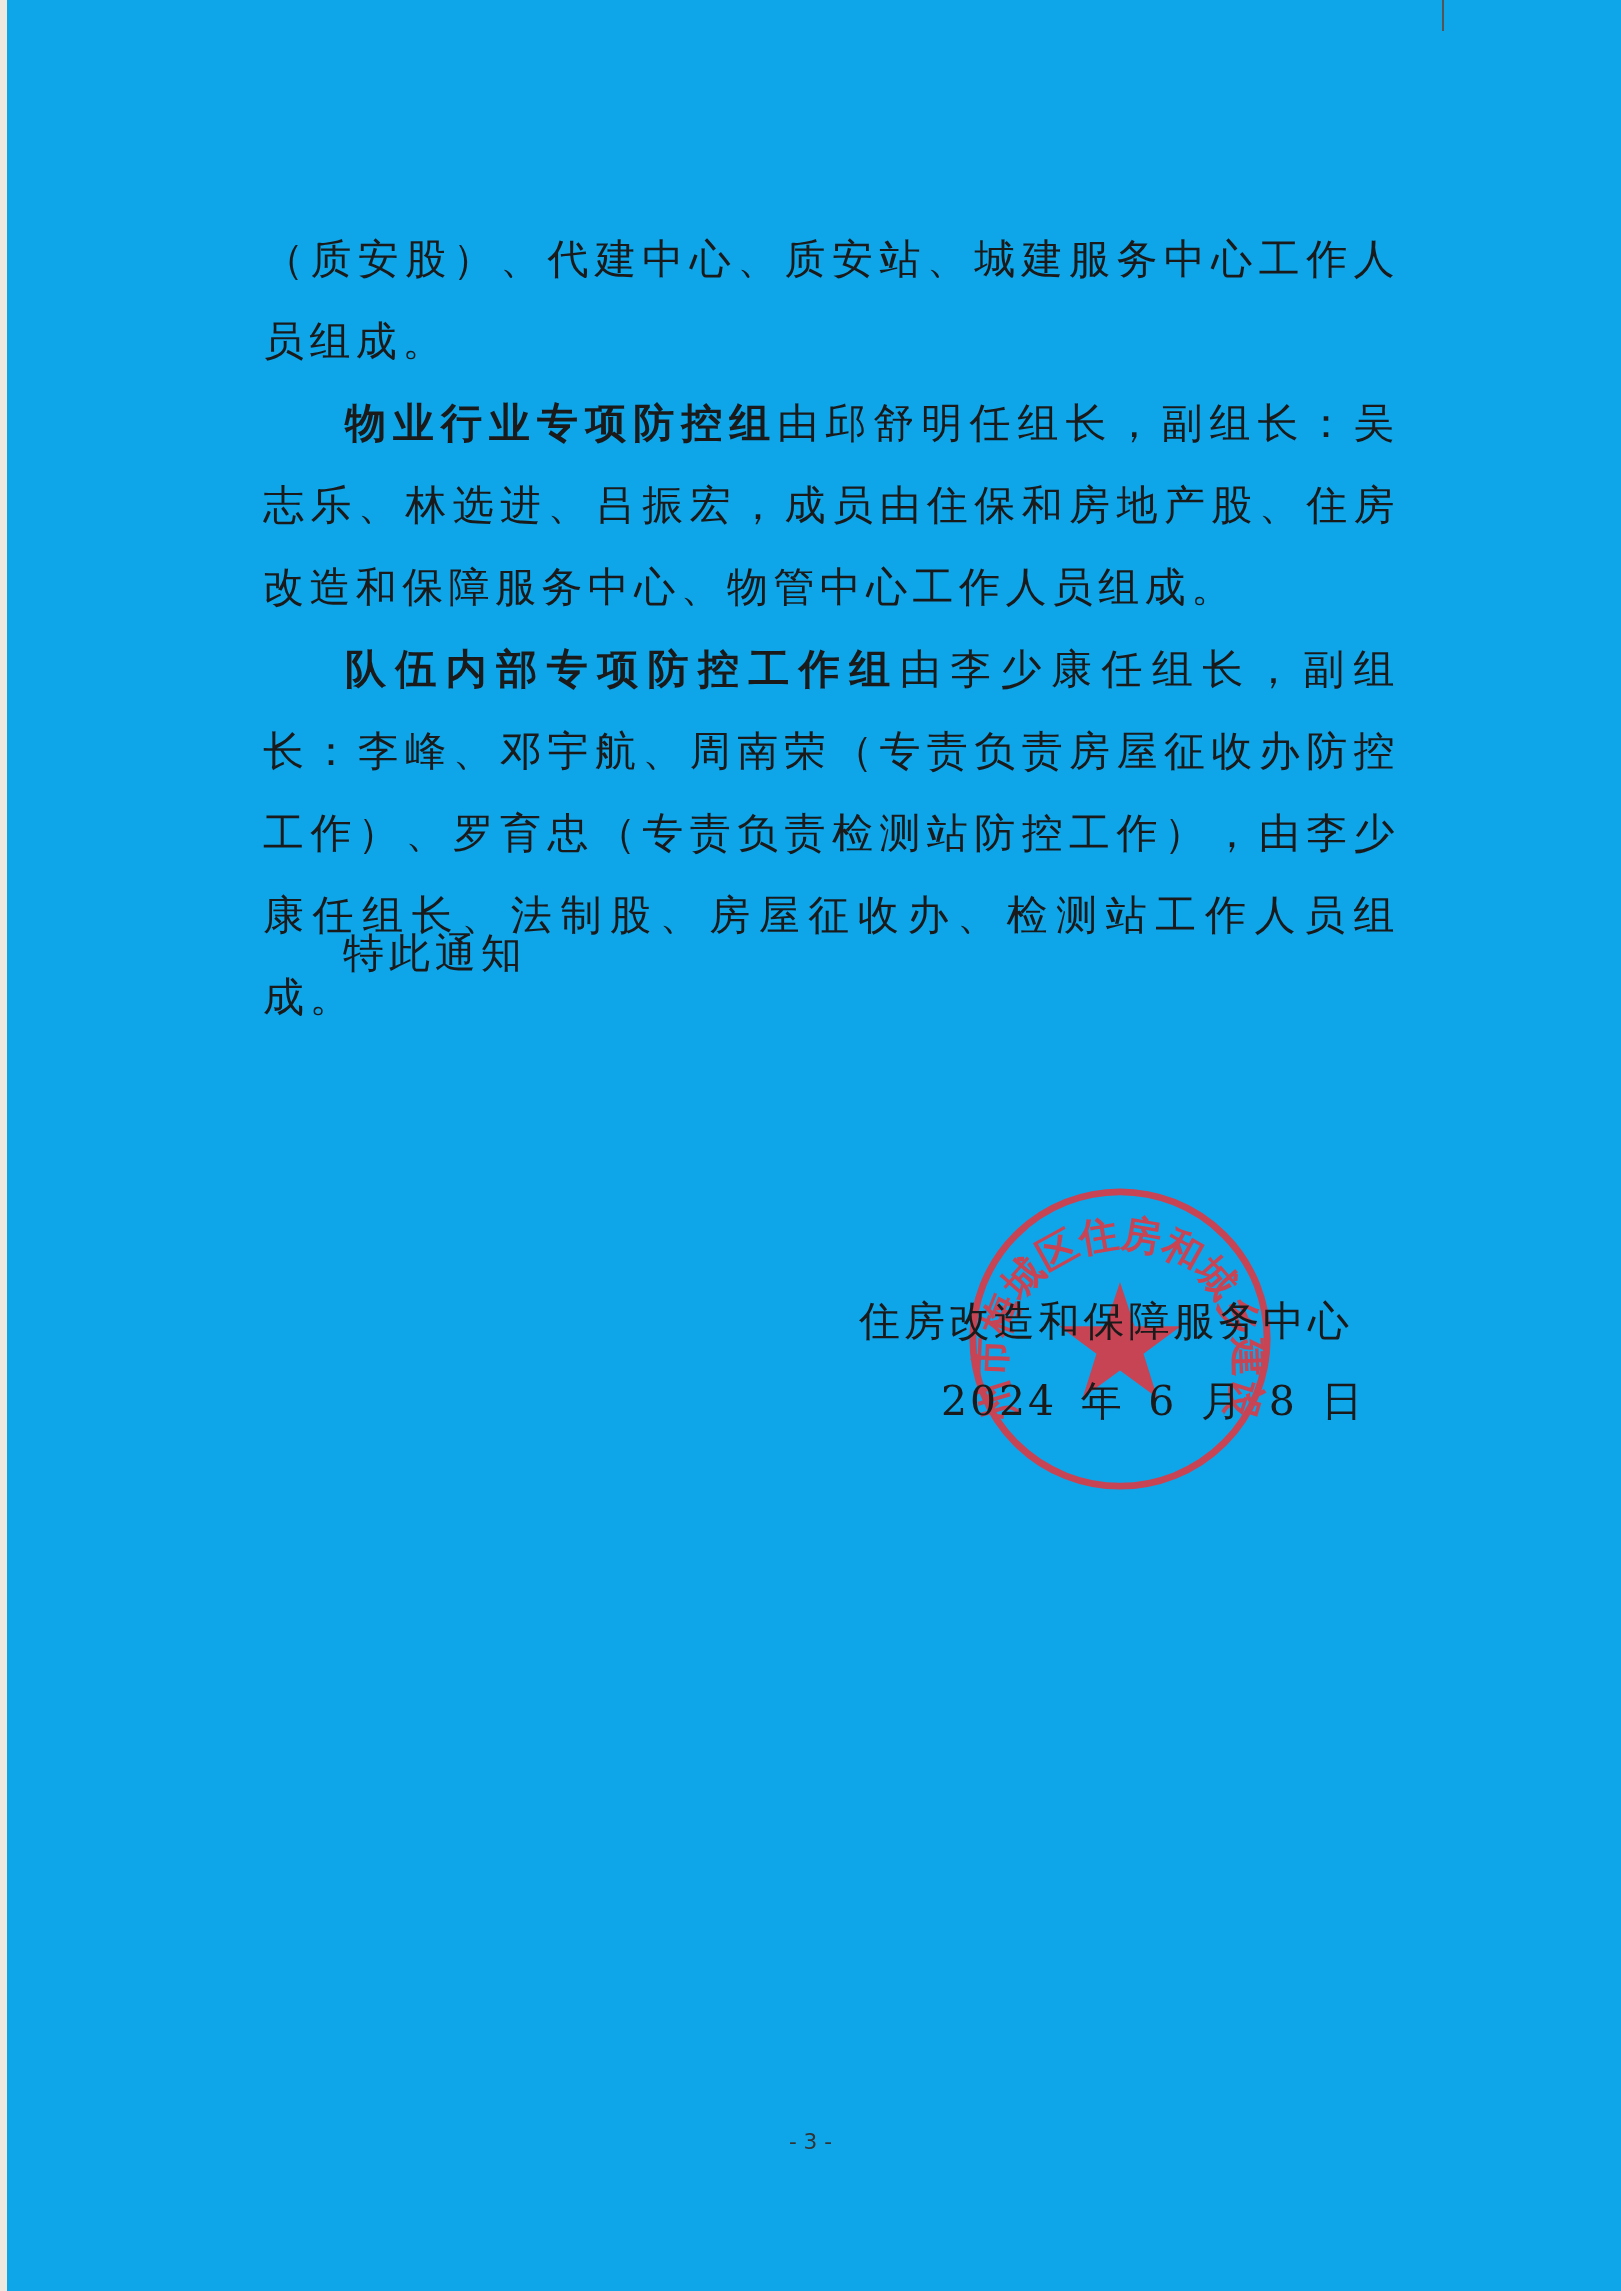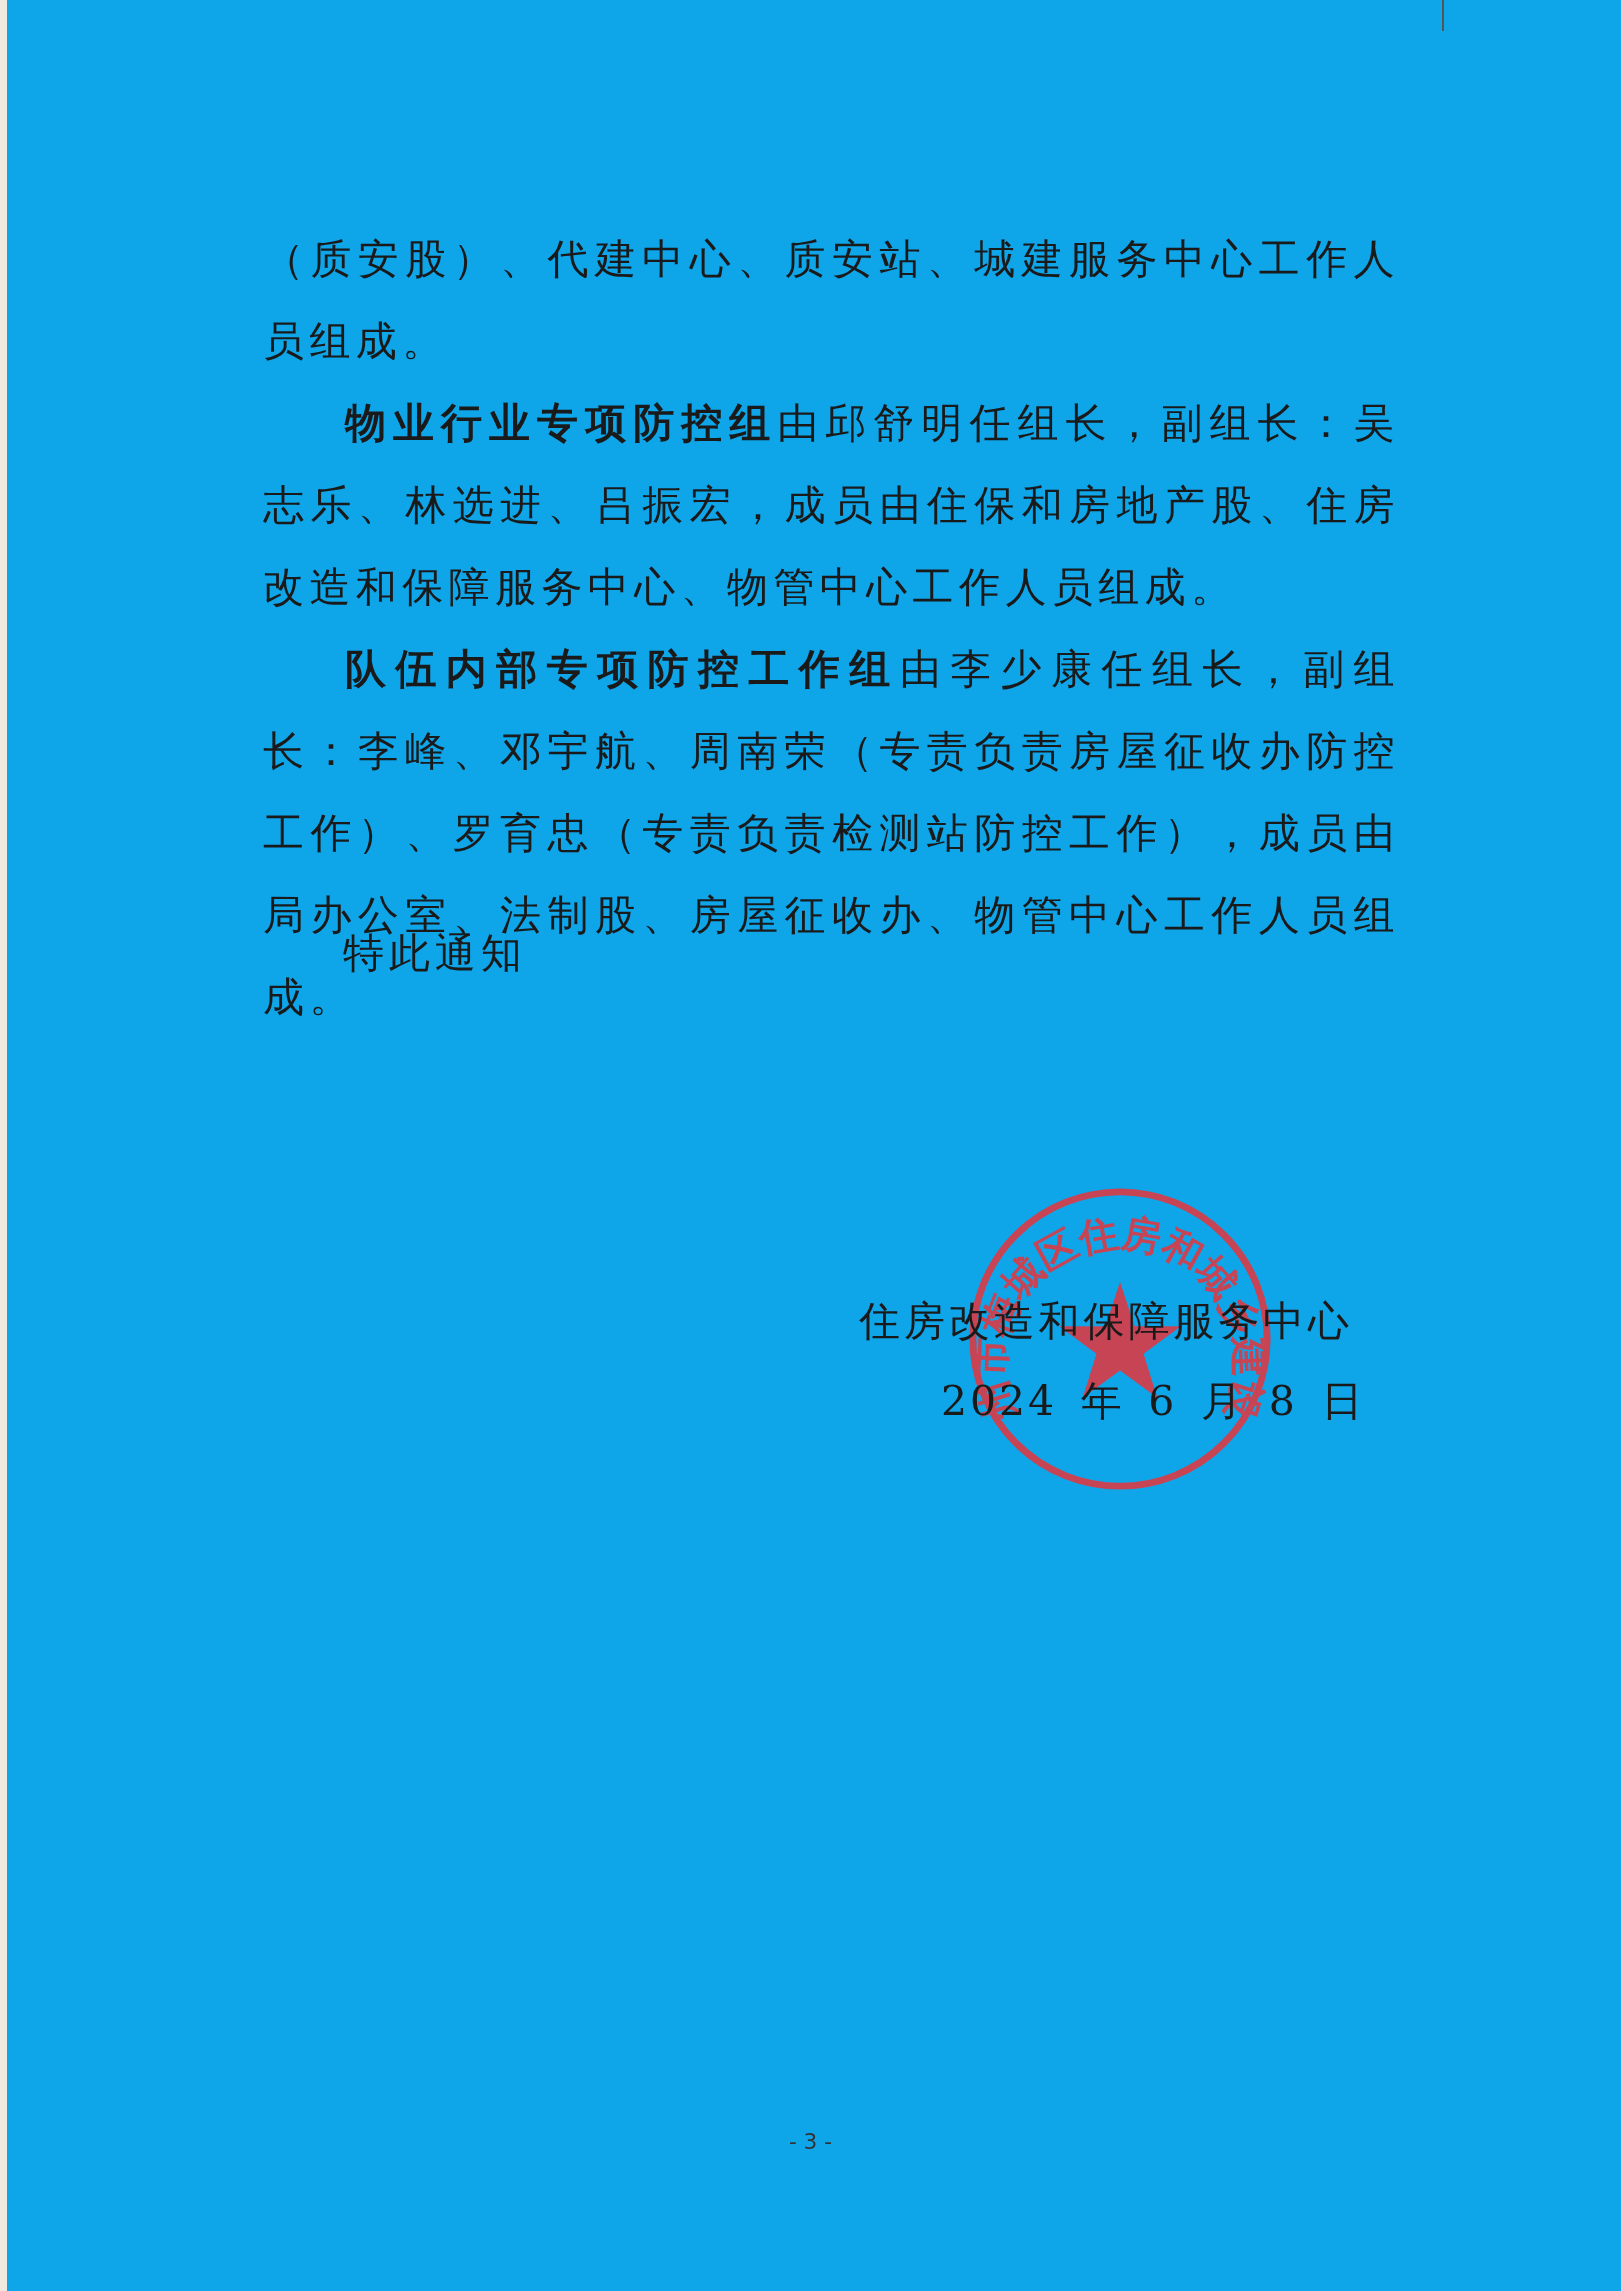--- a/index.html
+++ b/index.html
@@ -100,21 +100,21 @@
   <div class="top-mark"></div>
 
   <div class="body-text">
     <p class="para">
       <span>（质安股）、代建中心、质安站、城建服务中心工作人员组成。</span>
     </p>
     <p class="para indent">
       <span class="bold">物业行业专项防控组</span><span>由邱舒明任组长，副组长：吴志乐、林选进、吕振宏，成员由住保和房地产股、住房改造和保障服务中心、物管中心工作人员组成。</span>
     </p>
     <p class="para indent">
-      <span class="bold">队伍内部专项防控工作组</span><span>由李少康任组长，副组长：李峰、邓宇航、周南荣（专责负责房屋征收办防控工作）、罗育忠（专责负责检测站防控工作），成员由局办公室、法制股、房屋征收办、物管中心工作人员组成。</span>
+      <span class="bold">队伍内部专项防控工作组</span><span>由李少康任组长，副组长：李峰、邓宇航、周南荣（专责负责房屋征收办防控工作）、罗育忠（专责负责检测站防控工作），由李少康任组长、法制股、房屋征收办、检测站工作人员组成。</span>
     </p>
   </div>
 
   <div class="signoff">特此通知</div>
 
   <svg class="seal" viewBox="0 0 316 316">
     <defs>
       <path id="ringPath" d="M 50 230 A 118 118 0 1 1 266 230"></path>
     </defs>
     <circle cx="158" cy="158" r="150" fill="none" stroke="#e8343c" stroke-width="7"></circle>

